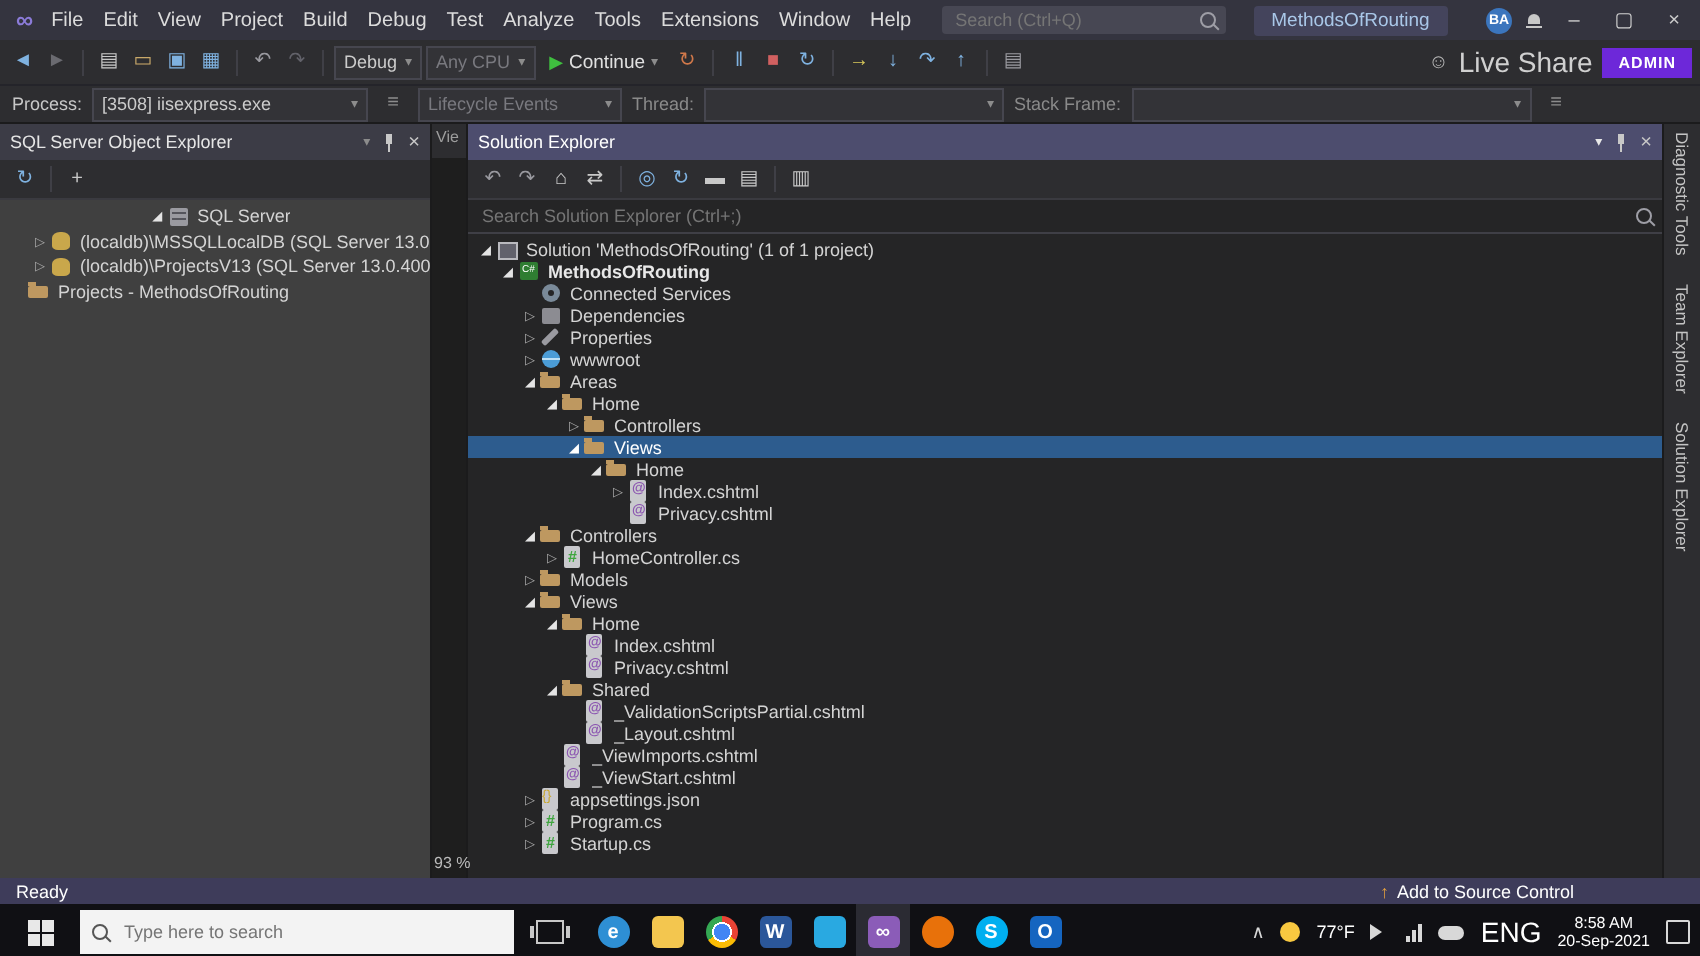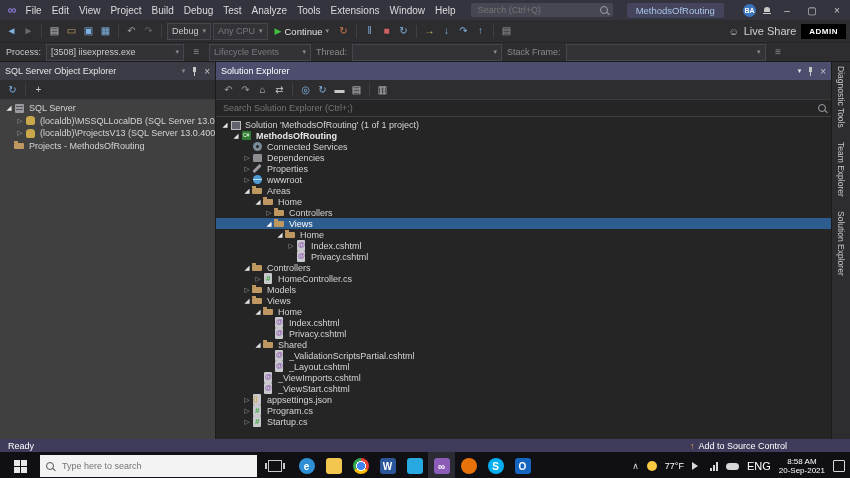--- a/index.html
+++ b/index.html
@@ -30,22 +30,22 @@
   .ti{width:15px;text-align:center;font-size:10px;line-height:14px;cursor:default;flex:none;}
   .sep{width:1px;height:13px;background:#3F3F46;margin:0 3px;flex:none;}
   .combo{height:15px;background:#333337;border:1px solid #46464F;display:flex;align-items:center;font-size:9px;padding:0 4px;gap:4px;color:#CCC;white-space:nowrap;overflow:hidden;}
   .combo.disabled{color:#79797F;}
   .combo .grow{flex:1;overflow:hidden;}
   .carat{color:#8C8C8C;font-size:7px;}
   .continue{display:flex;align-items:center;gap:3px;padding:0 5px;color:#E0E0E0;font-size:9.5px;}
   .continue .play{color:#3FBE3F;font-size:9px;}
   .t1end{margin-left:auto;display:flex;align-items:center;gap:5px;}
   .person{color:#B8B8B8;font-size:10px;}
-  .ls-label{font-size:11px;color:#D0D0D0;}
-  .admin{background:#000000;color:#fff;font-size:8px;font-weight:bold;padding:3px 8px;letter-spacing:.5px;}
+  .ls-label{font-size:14px;color:#D0D0D0;}
+  .admin{background:#6d28d9;color:#fff;font-size:8px;font-weight:bold;padding:3px 8px;letter-spacing:.5px;}
   .lbl1{color:#C8C8C8;} .lbl1.dim{color:#8A8A8A;}
   
   .main{height:377px;display:flex;background:#252526;flex:none;min-height:0;}
   .sqlpanel{width:215px;flex:none;display:flex;flex-direction:column;background:#404040;border-right:1px solid #1B1B1C;}
   .phead{height:18px;display:flex;align-items:center;padding:0 5px;background:#3C3C46;font-size:9px;color:#E6E6E6;flex:none;}
   .phead.se{background:#4D4D6E;color:#FFF;}
   .ptitle{white-space:nowrap;overflow:hidden;}
   .phicons{margin-left:auto;display:flex;align-items:center;gap:6px;}
   .pin{width:7px;height:9px;position:relative;}
   .pin::before{content:'';position:absolute;left:2px;top:0;width:3px;height:5px;background:#C8C8C8;}
@@ -112,21 +112,21 @@
   .appg-chrome{background:radial-gradient(circle at center,#4285F4 0 4px,#fff 4px 5px,transparent 5px),conic-gradient(#EA4335 0 120deg,#FBBC05 0 240deg,#34A853 0 360deg);}
   .tray{margin-left:auto;display:flex;align-items:center;gap:8px;padding-right:5px;}
   .chev{color:#D8D8D8;font-size:9px;}
   .sun{width:10px;height:10px;background:#F8C840;border-radius:50%;}
   .wtemp{color:#FFF;font-size:9px;}
   .vol{width:0;height:0;border:4px solid transparent;border-left:6px solid #D8D8D8;}
   .net{display:flex;align-items:flex-end;gap:1px;height:9px;}
   .net i{display:block;width:2px;background:#D8D8D8;}
   .net i:nth-child(1){height:3px;} .net i:nth-child(2){height:6px;} .net i:nth-child(3){height:9px;}
   .cloud{width:13px;height:7px;background:#D8D8D8;border-radius:4px;}
-  .lang{color:#FFF;font-size:11px;text-align:right;}
+  .lang{color:#FFF;font-size:14px;text-align:right;}
   .clock{text-align:center;font-size:8px;line-height:9.5px;color:#FFF;}
   .ac{width:10px;height:10px;border:1px solid #D8D8D8;border-radius:1px;}
 </style>
 </head>
 <body>
 
 <div class="app">
 
   <div class="titlebar">
     <span class="vslogo">∞</span>
@@ -240,21 +240,21 @@
           <span class="pin"></span>
           <span class="pclose">×</span>
         </span>
       </div>
       <div class="ptool" id="sqltool">
           <span class="ti" style="color: rgb(127, 178, 224);">↻</span>
           <span class="sep"></span>
           <span class="ti" style="color: rgb(200, 200, 200);">+</span>
         </div>
       <div class="tree" id="sqltree">
-          <div class="tree-row" style="padding-left: 4px;">
+          <div class="tree-row" style="padding-left: 4px; justify-content: center;">
             <span class="arrow expanded">◢</span>
             <span class="ico ico-server"></span>
             <span class="lbl">SQL Server</span>
           </div>
           <div class="tree-row" style="padding-left: 15px;">
             <span class="arrow collapsed">▷</span>
             <span class="ico ico-database"></span>
             <span class="lbl">(localdb)\MSSQLLocalDB (SQL Server 13.0.4001 -</span>
           </div>
           <div class="tree-row" style="padding-left: 15px;">
@@ -263,20 +263,24 @@
             <span class="lbl">(localdb)\ProjectsV13 (SQL Server 13.0.4001 - LINI</span>
           </div>
           <div class="tree-row" style="padding-left: 4px;">
             <span class="arrow none"></span>
             <span class="ico ico-folder"></span>
             <span class="lbl">Projects - MethodsOfRouting</span>
           </div>
         </div>
     </div>
 
+    <div class="strip">
+      <div class="strip-tab">Vie</div>
+      <div class="strip-zoom">93 %</div>
+    </div>
 
     <div class="sepanel" style="flex:1;display:flex;flex-direction:column;min-width:0;">
       <div class="phead se">
         <span class="ptitle">Solution Explorer</span>
         <span class="phicons">
           <span class="carat" style="color:#E8E8E8">▾</span>
           <span class="pin"></span>
           <span class="pclose">×</span>
         </span>
       </div>

